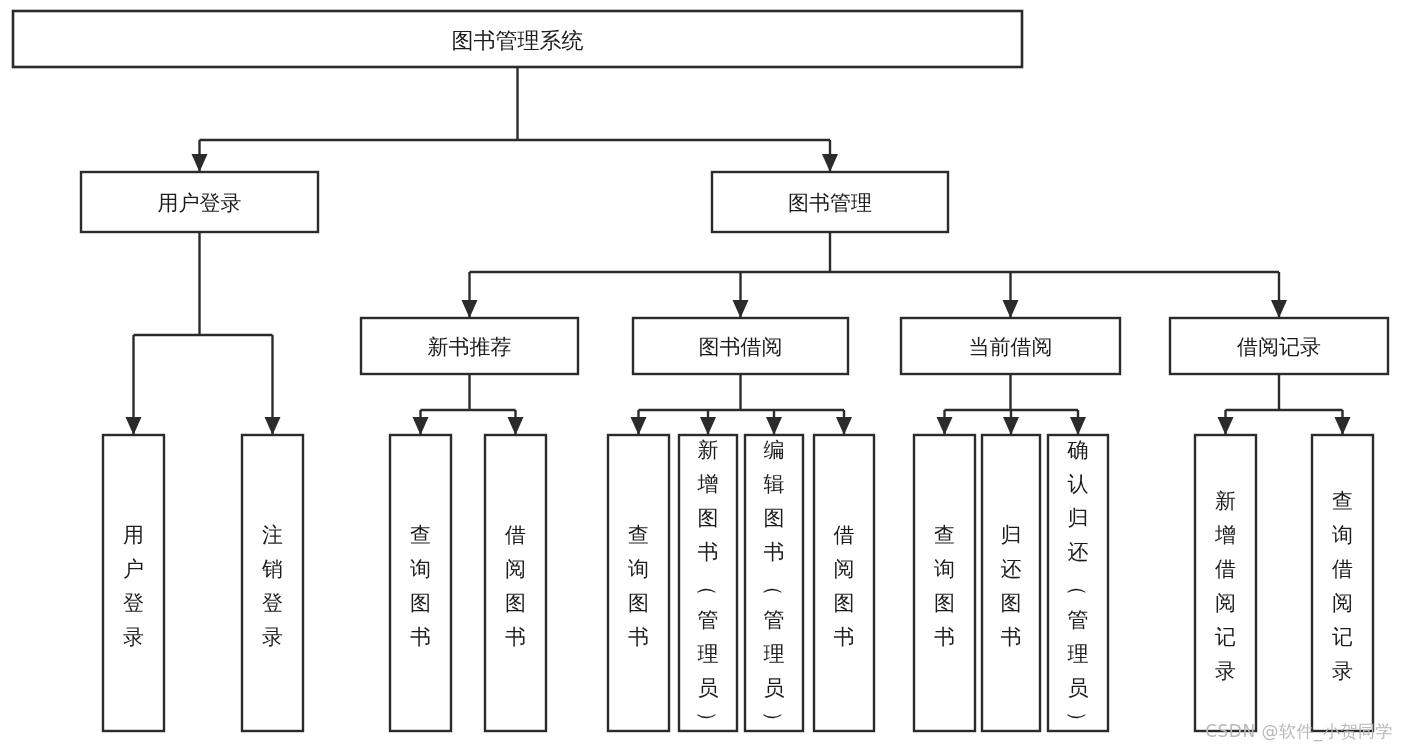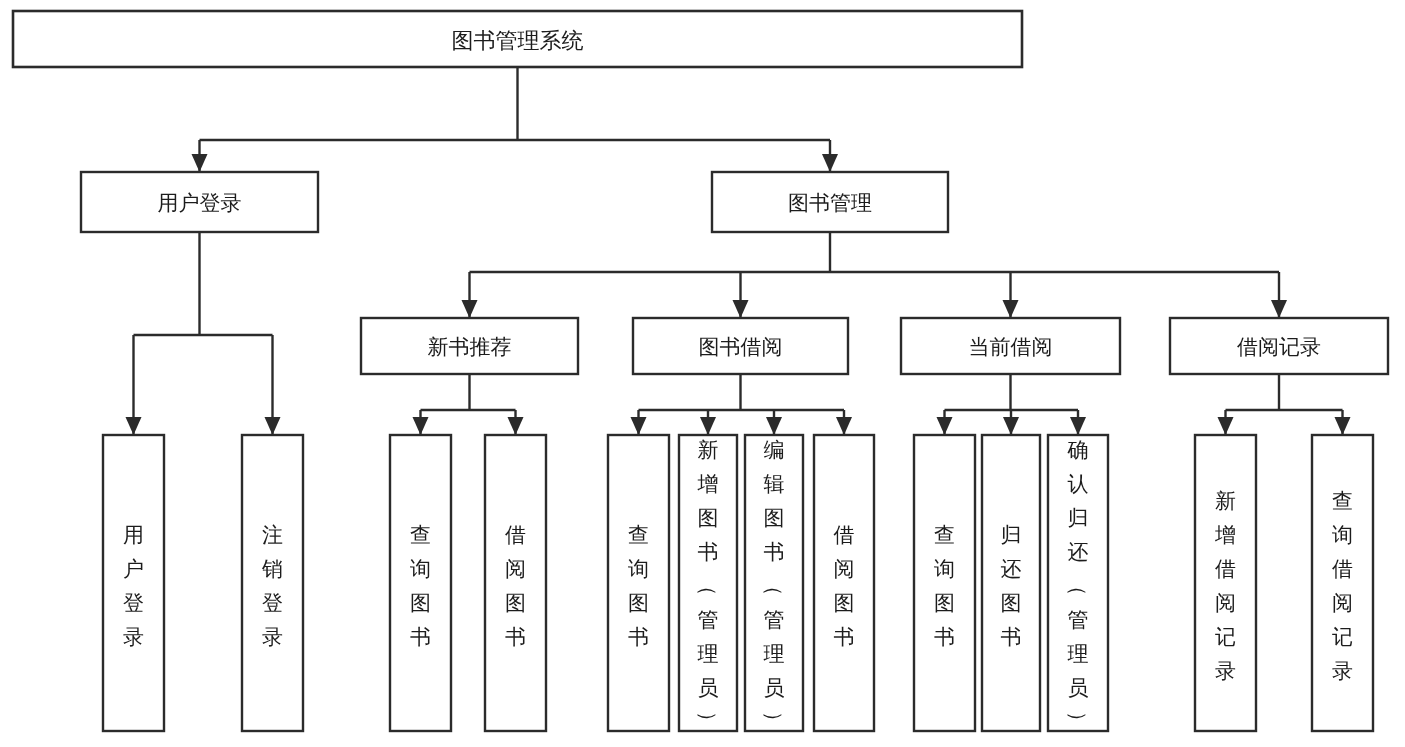--- a/index.html
+++ b/index.html
@@ -252,13 +252,14 @@
         <g>
           <text x="1342.5" y="507.52" class="leaf-label">查</text>
           <text x="1342.5" y="541.52" class="leaf-label">询</text>
           <text x="1342.5" y="575.52" class="leaf-label">借</text>
           <text x="1342.5" y="609.52" class="leaf-label">阅</text>
           <text x="1342.5" y="643.52" class="leaf-label">记</text>
           <text x="1342.5" y="677.52" class="leaf-label">录</text>
         </g>
       </g>
   </svg>
+  <div class="watermark">CSDN @软件_小贺同学</div>
 </div>
 
 </body></html>

